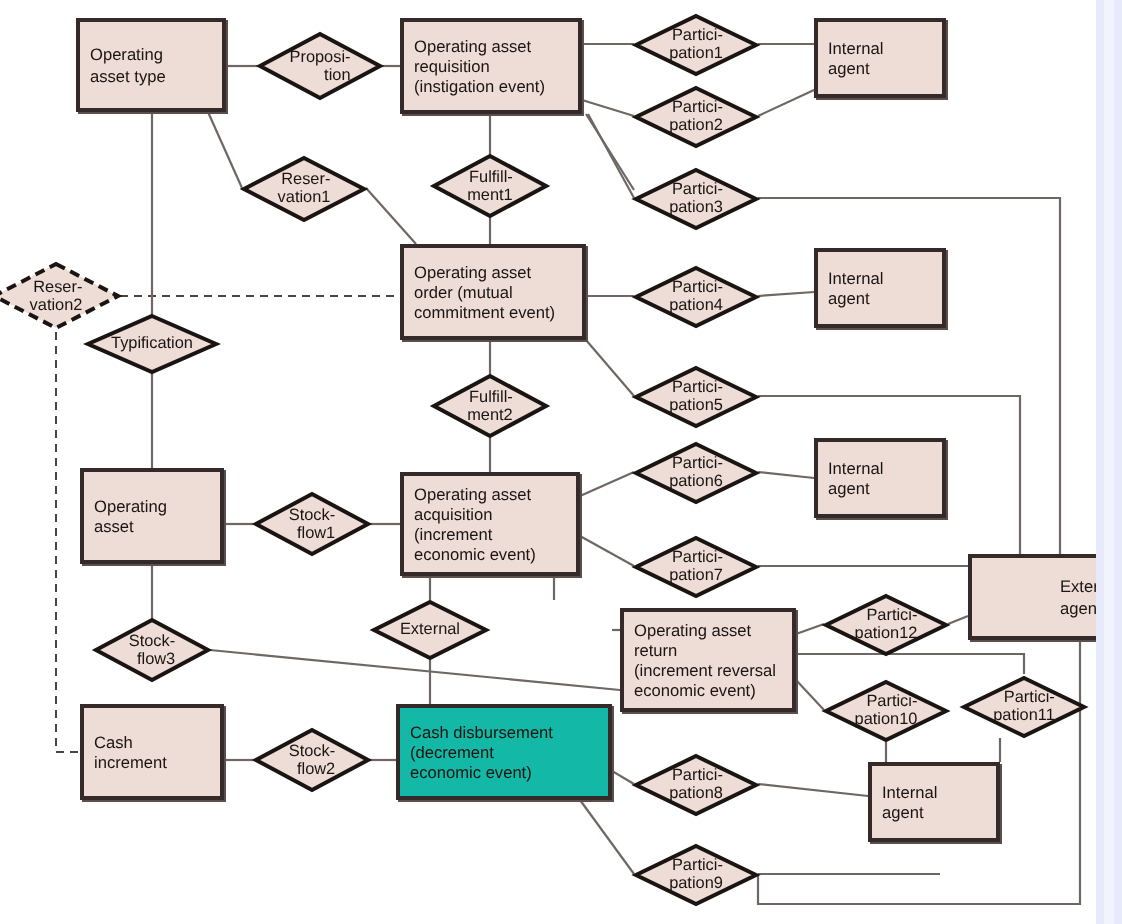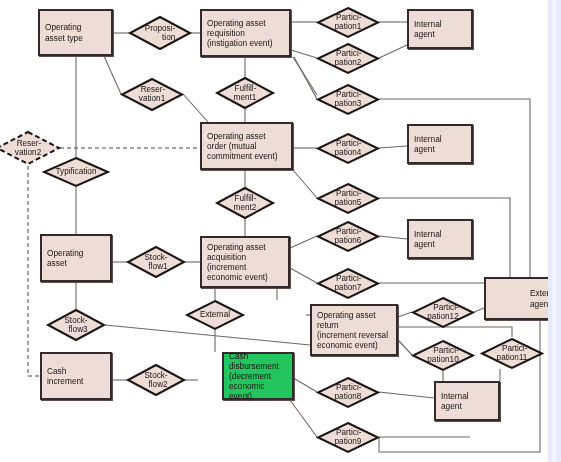--- a/index.html
+++ b/index.html
@@ -180,21 +180,21 @@
       <div class="entity" style="left: 310px; top: 304px; width: 88px; height: 52px; background: rgb(238, 221, 215); border-color: rgb(51, 42, 41);">
         <div class="etext">Operating asset
   return
 (increment reversal
 economic event)</div>
       </div>
       <div class="entity" style="left: 40px; top: 352px; width: 72px; height: 48px; background: rgb(238, 221, 215); border-color: rgb(51, 42, 41);">
         <div class="etext">Cash
 increment</div>
       </div>
-      <div class="entity" style="left: 198px; top: 352px; width: 72px; height: 48px; background: #22c55e; border-color: rgb(51, 42, 41); margin-left: 24px;">
+      <div class="entity" style="left: 198px; top: 352px; width: 108px; height: 48px; background: #14b8a6; border-color: rgb(51, 42, 41);">
         <div class="etext">Cash disbursement
 (decrement
 economic event)</div>
       </div>
       <div class="entity" style="left: 434px; top: 381px; width: 66px; height: 40px; background: rgb(238, 221, 215); border-color: rgb(51, 42, 41);">
         <div class="etext">Internal
 agent</div>
       </div>
       <div class="rel" style="left: 129px; top: 16px; width: 62px; height: 34px;">
         <svg width="62" height="34" viewBox="0 0 62 34">

